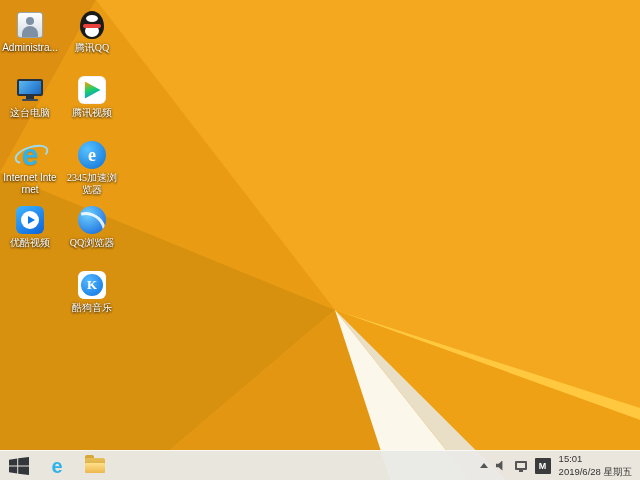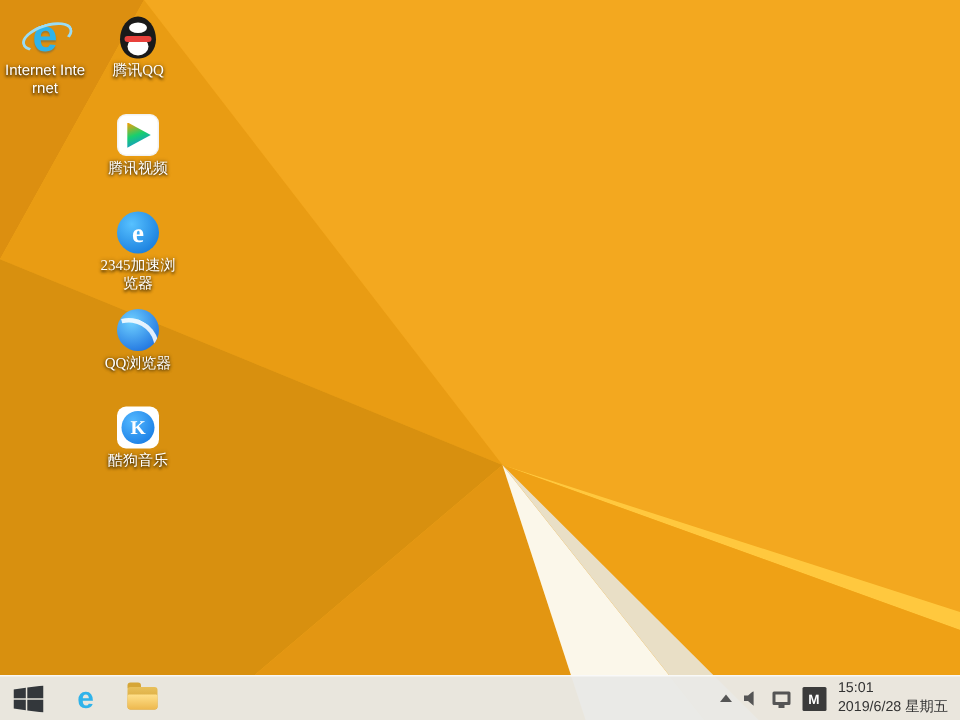--- a/index.html
+++ b/index.html
@@ -115,32 +115,59 @@
   <div class="facet f-leftmid"></div>
   <div class="facet f-leftbottom"></div>
   <div class="facet f-bottommid"></div>
   <div class="facet f-crease"></div>
   <div class="facet f-bottomright"></div>
   <div class="facet f-white-bright"></div>
   <div class="facet f-white-shadow"></div>
 
   <div class="icon-col col-1">
 
-
+    <div class="icon-cell">
+      <div class="icon-art">
+        <div class="adm-frame">
+            <div class="adm-head"></div>
+            <div class="adm-body"></div>
+          </div>
+      </div>
+      <div class="icon-label">Administra...</div>
+    </div>
+
+    <div class="icon-cell">
+      <div class="icon-art pc">
+        <div class="pc-screen"></div>
+          <div class="pc-stand"></div>
+          <div class="pc-base"></div>
+      </div>
+      <div class="icon-label">这台电脑</div>
+    </div>
 
 
 
     <div class="icon-cell">
       <div class="icon-art">
         <span class="ie-e">e</span>
         <span class="ie-ring"></span>
       </div>
       <div class="icon-label">Internet Internet</div>
     </div>
 
+    <div class="icon-cell">
+      <div class="icon-art">
+        <div class="yk">
+            <div class="yk-circle">
+              <div class="yk-play"></div>
+            </div>
+          </div>
+      </div>
+      <div class="icon-label">优酷视频</div>
+    </div>
 
   </div>
 
   <div class="icon-col col-2">
 
     <div class="icon-cell">
       <div class="icon-art">
         <div class="qq">
             <div class="qq-body"></div>
             <div class="qq-face"></div>

